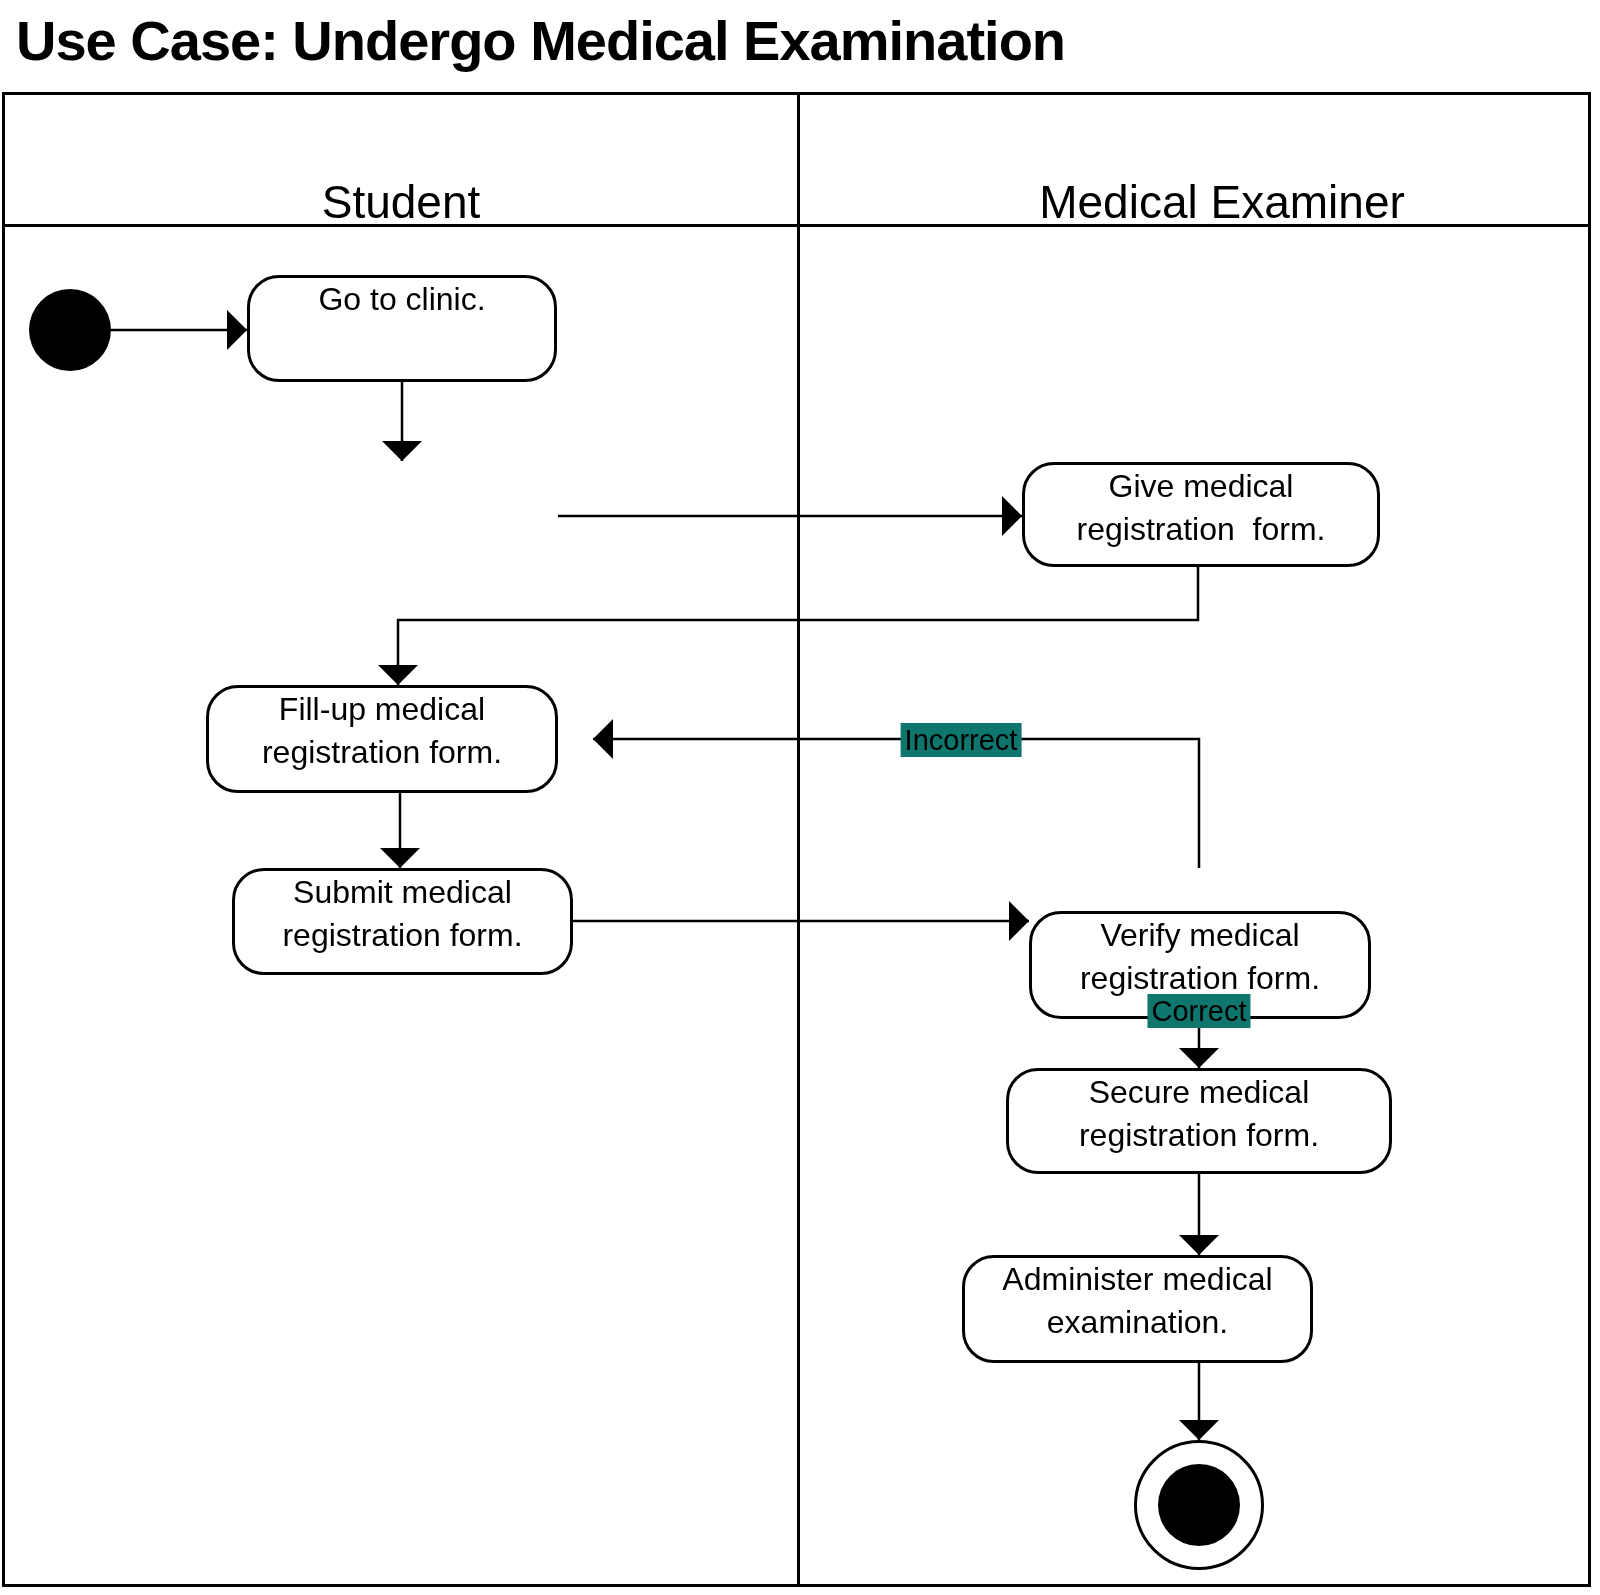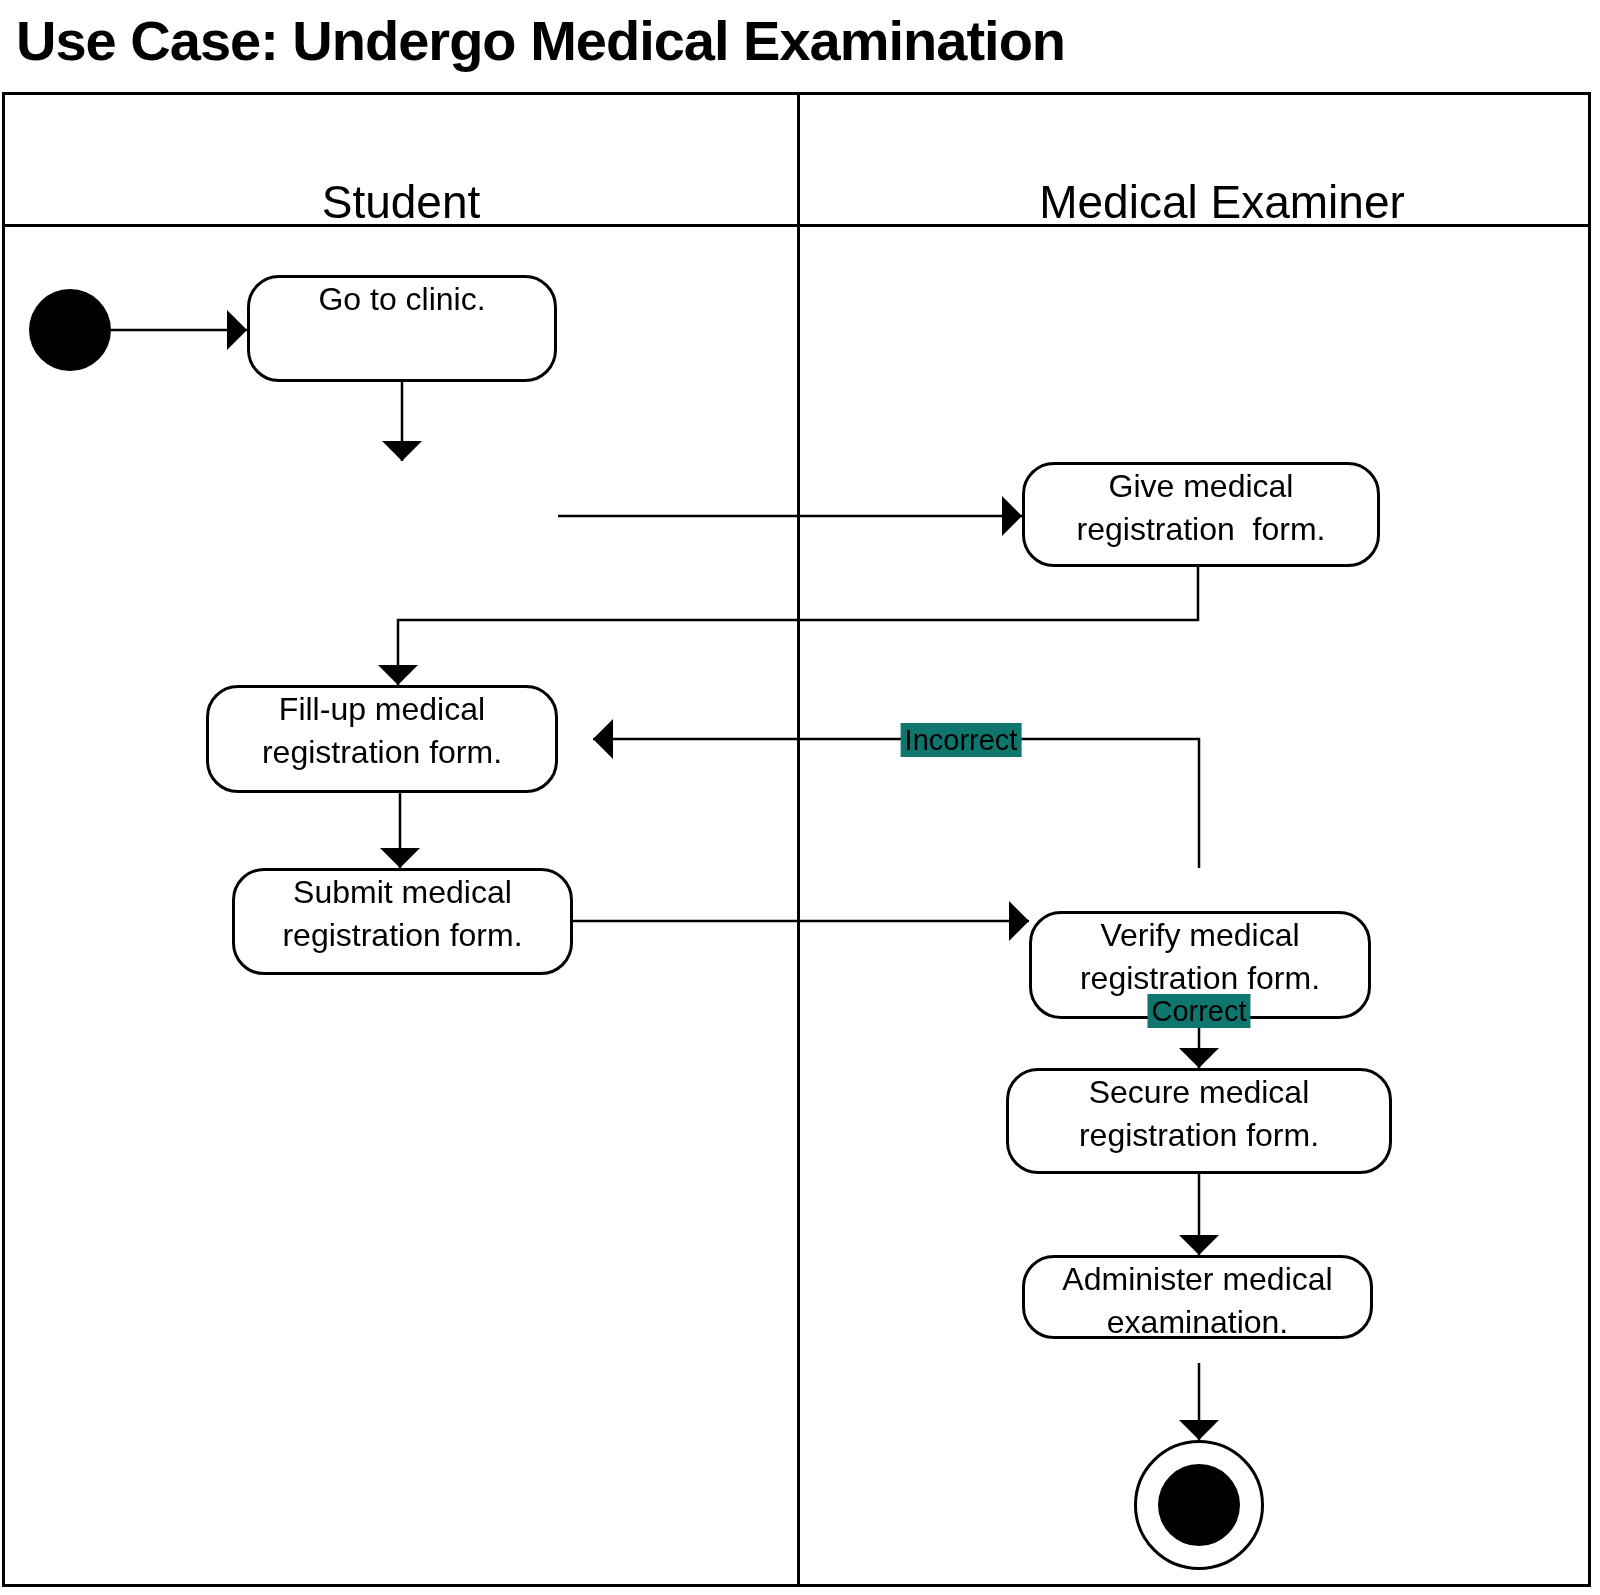--- a/index.html
+++ b/index.html
@@ -80,21 +80,21 @@
   }
   .node .label { white-space: pre-wrap; }
 
   .node.go        { left: 247px;  top: 275px;  width: 310px; height: 107px; }
   .node.approach  { left: 243px;  top: 461px;  width: 315px; height: 106px; }
   .node.give      { left: 1022px; top: 462px;  width: 358px; height: 105px; }
   .node.fillup    { left: 206px;  top: 685px;  width: 352px; height: 108px; }
   .node.submit    { left: 232px;  top: 868px;  width: 341px; height: 107px; }
   .node.verify    { left: 1029px; top: 868px;  width: 342px; height: 108px; margin-top: 43px; }
   .node.secure    { left: 1006px; top: 1068px; width: 386px; height: 106px; }
-  .node.administer{ left: 1022px; top: 1255px; width: 351px; height: 84px; }
+  .node.administer{ left: 962px; top: 1255px; width: 351px; height: 108px; }
 
   .initial-node {
     position: absolute;
     left: 29px; top: 289px;
     width: 82px; height: 82px;
     background: #000;
     border-radius: 50%;
   }
   .final-node {
     position: absolute;

